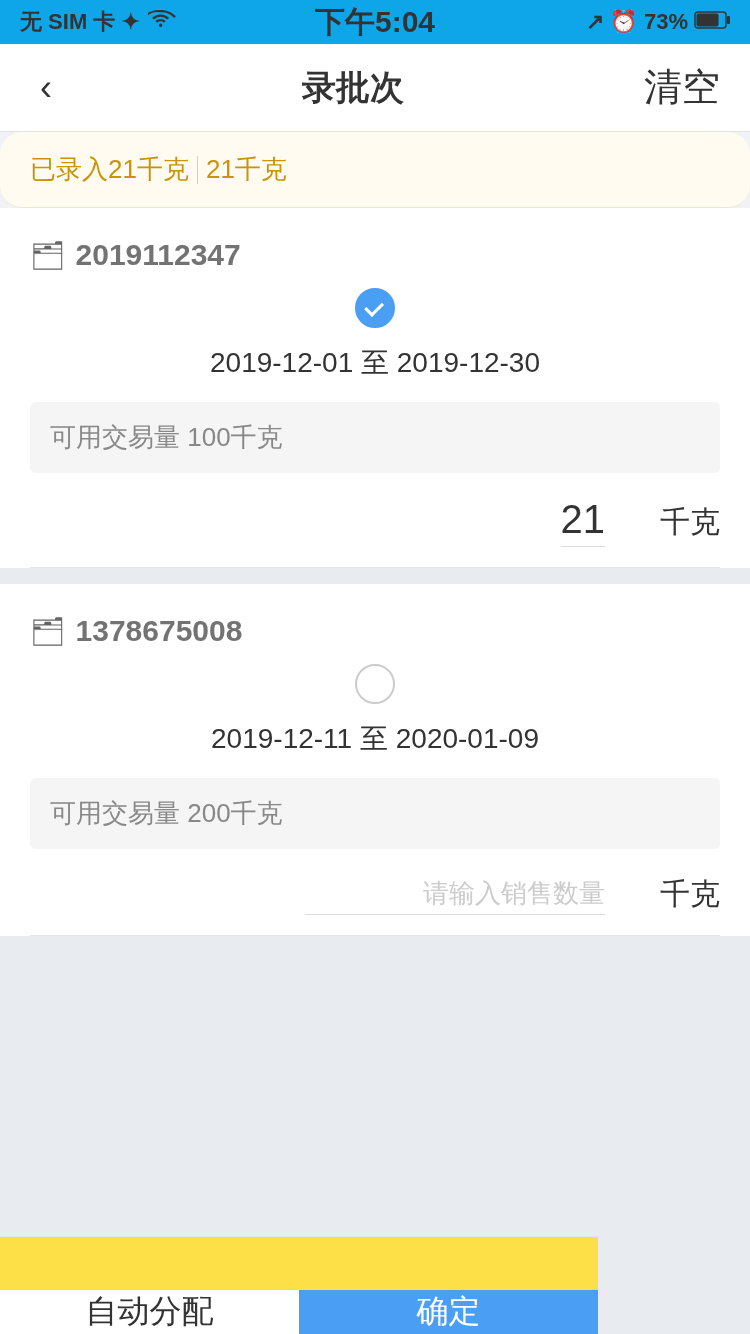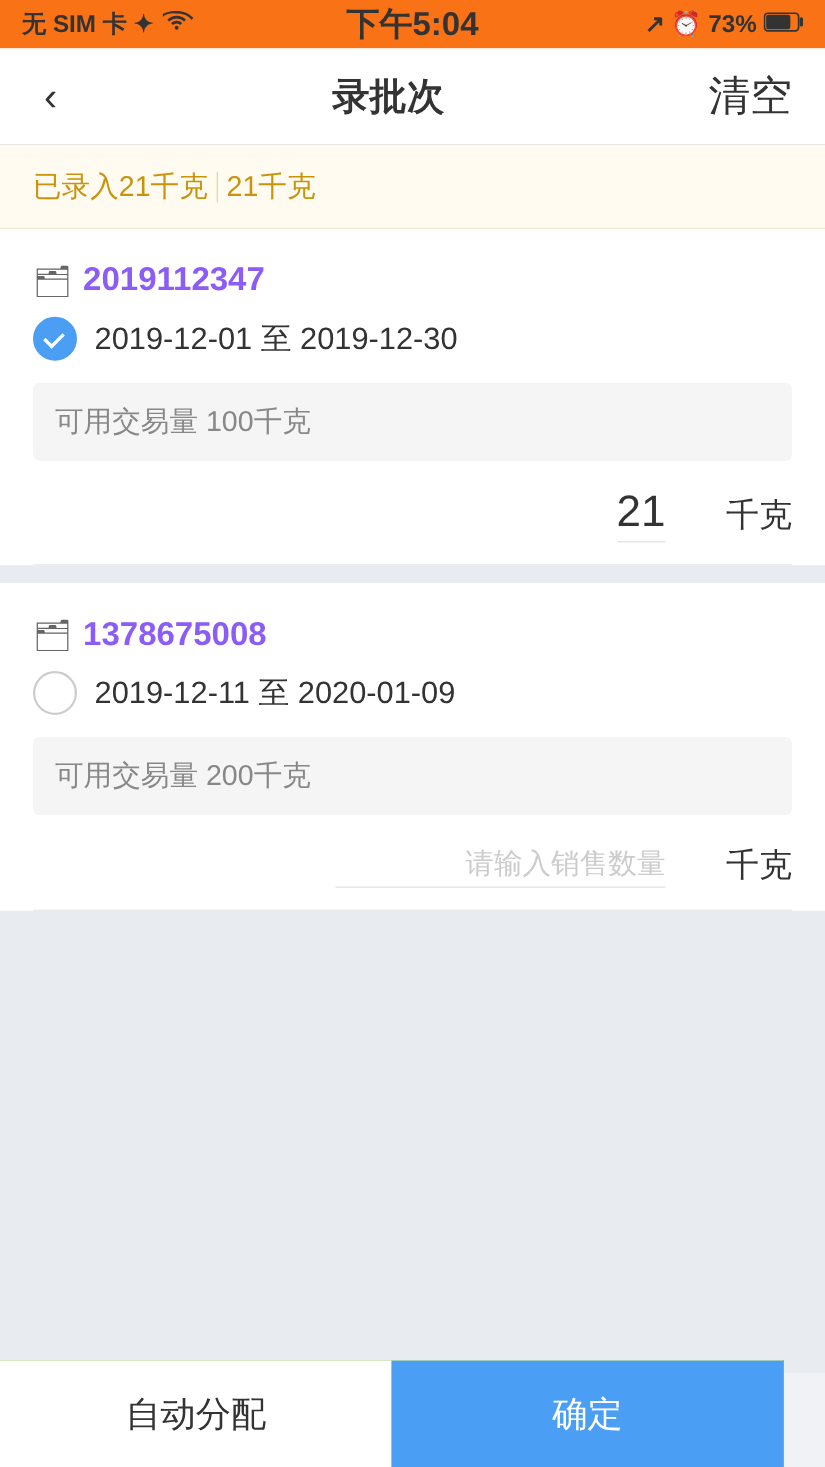--- a/index.html
+++ b/index.html
@@ -11,21 +11,21 @@
       background: #f0f2f5;
       font-size: 28px;
       color: #333;
     }
 
     
     .status-bar {
       display: flex;
       justify-content: space-between;
       align-items: center;
-      background: #f97316;
+      background: #0ea5e9;
       height: 44px;
       padding: 0 20px;
       font-size: 24px;
       font-weight: 500;
     }
     .status-left {
       display: flex;
       align-items: center;
       gap: 8px;
       font-size: 22px;
@@ -74,20 +74,21 @@
     }
 
     
     .info-bar {
       background: #fffbf0;
       padding: 20px 30px;
       display: flex;
       align-items: center;
       gap: 8px;
       border-bottom: 1px solid #f0e8c8;
+      border-radius: 22px;
     }
     .info-text {
       font-size: 26px;
       color: #c9930a;
     }
     .info-divider {
       width: 1px;
       height: 28px;
       background: #c9930a;
       opacity: 0.4;
@@ -105,27 +106,28 @@
       gap: 10px;
       margin-bottom: 16px;
     }
     .batch-icon {
       font-size: 28px;
       color: #666;
     }
     .batch-id {
       font-size: 30px;
       font-weight: 600;
-      color: #8b5cf6;
+      color: #737373;
     }
     .batch-date-row {
       display: flex;
       align-items: center;
       gap: 16px;
       margin-bottom: 20px;
+      flex-direction: column;
     }
     .radio-circle {
       width: 40px;
       height: 40px;
       border-radius: 50%;
       border: 2px solid #ccc;
       background: #fff;
       display: flex;
       align-items: center;
       justify-content: center;
@@ -185,25 +187,26 @@
       background: #e8ecf0;
       flex: 1;
       min-height: 400px;
     }
 
     
     .footer {
       position: fixed;
       bottom: 0;
       left: 0;
-      width: 712px;
+      width: 598px;
       display: flex;
       height: 98px;
-      background: #84cc16;
+      background: #fde047;
       border-top: 1px solid #e5e5e5;
+      align-items: flex-end;
     }
     .footer-auto {
       flex: 1;
       display: flex;
       align-items: center;
       justify-content: center;
       font-size: 32px;
       color: #333;
       cursor: pointer;
       background: #fff;

